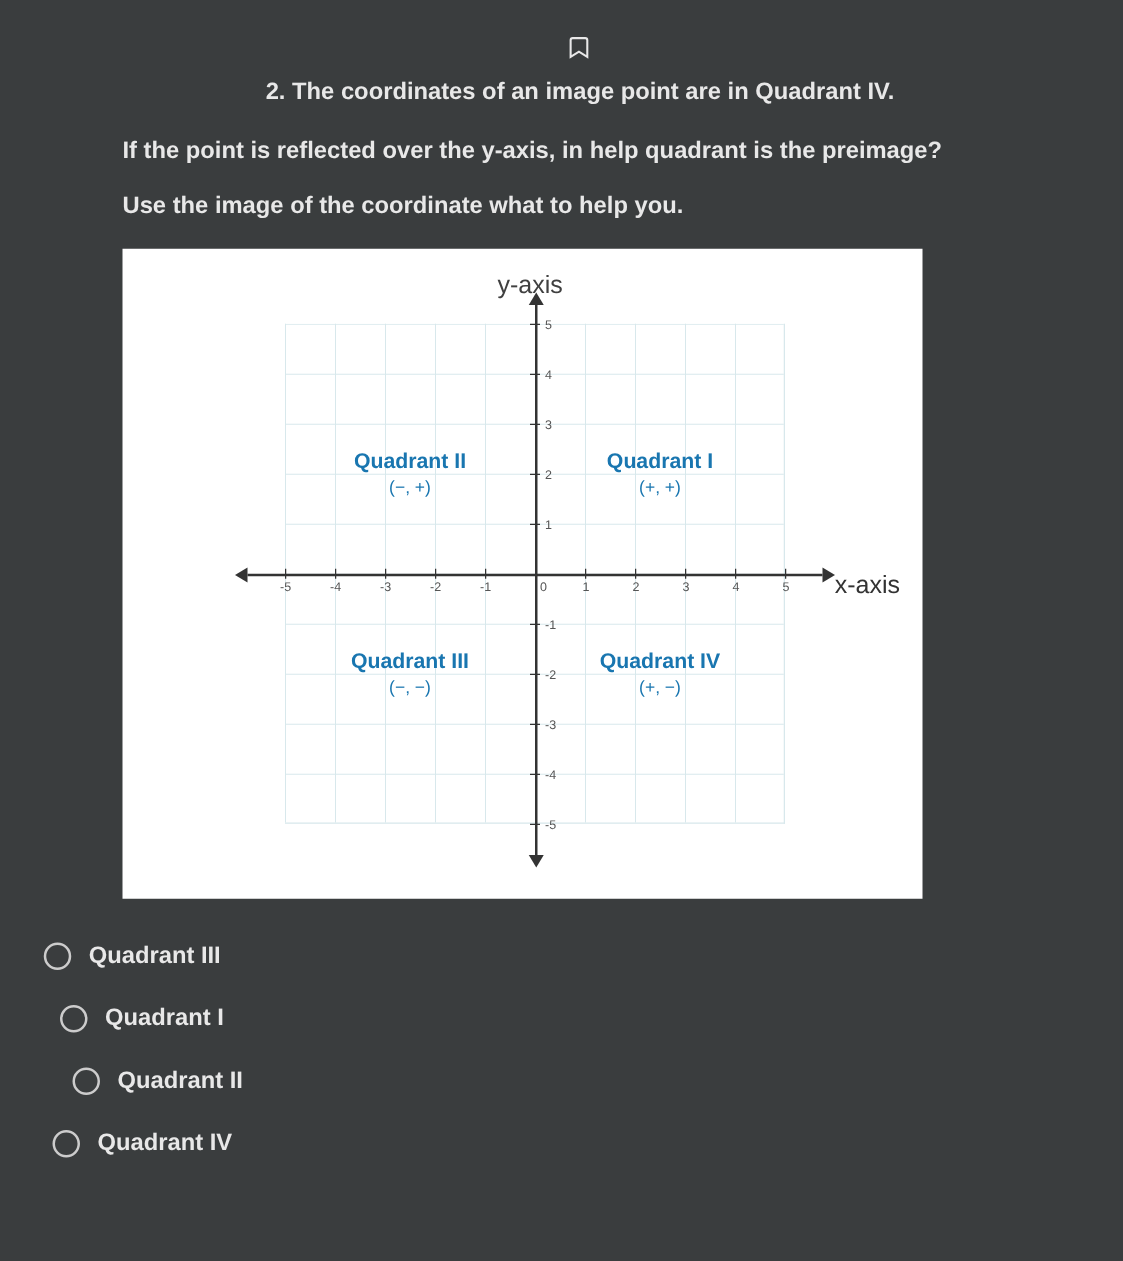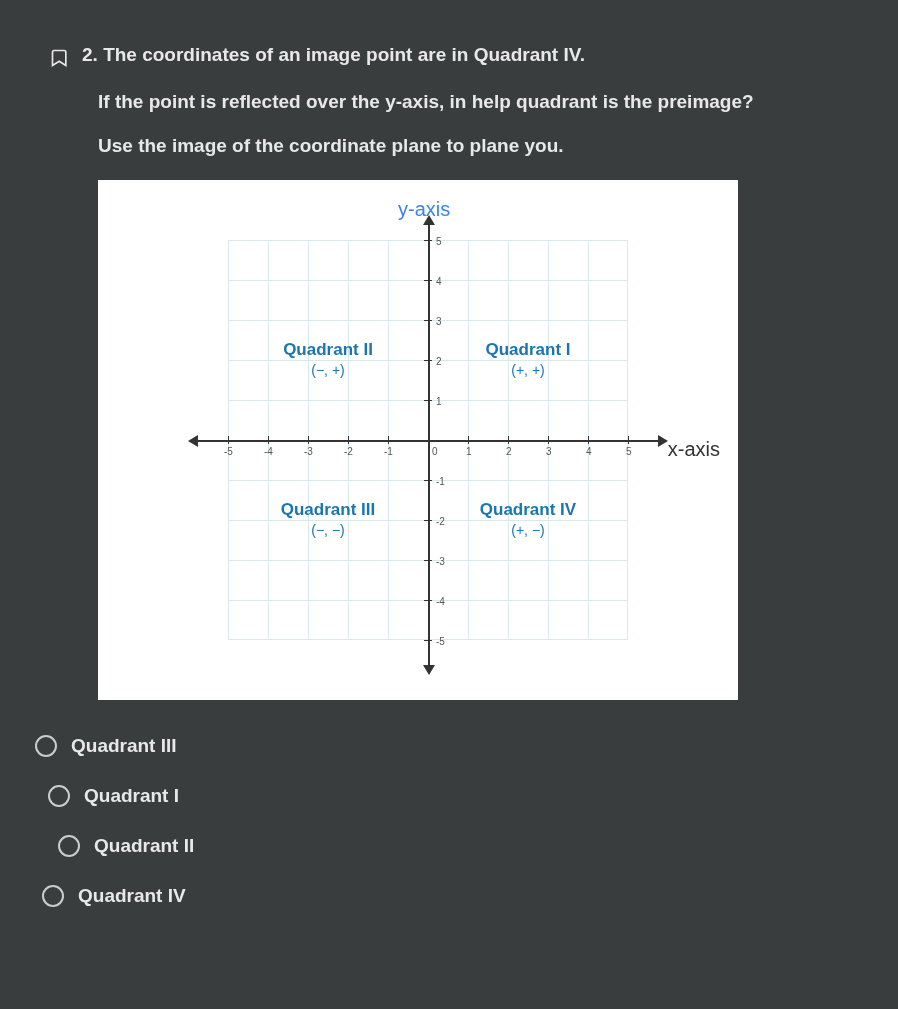--- a/index.html
+++ b/index.html
@@ -11,24 +11,25 @@
     background: #3a3d3e;
     font-family: Arial, Helvetica, sans-serif;
     color: #e8e8e8;
     overflow: hidden;
   }
   .container {
     padding: 20px 20px 20px 20px;
   }
   .question-header {
     display: flex;
-    align-items: flex-end;
+    align-items: center;
     gap: 12px;
     margin-left: 30px;
-    margin-top: 22px;
+    margin-top: 5px;
+    flex-direction: column;
   }
   .flag-icon {
     width: 20px;
     height: 22px;
     margin-top: 2px;
     flex-shrink: 0;
   }
   .flag-icon svg { display:block; }
   .question-text {
     font-weight: bold;
@@ -50,21 +51,21 @@
     height: 520px;
     background: #fff;
     position: relative;
     color: #333;
   }
   .y-axis-label {
     position: absolute;
     top: 18px;
     left: 300px;
     font-size: 20px;
-    color: #3b82f6;
+    color: #404040;
   }
   .x-axis-label {
     position: absolute;
     top: 258px;
     right: 18px;
     font-size: 20px;
     color: #333;
   }
   .grid {
     position: absolute;
@@ -174,21 +175,21 @@
       </svg>
     </span>
     <div class="question-text">
       <span>2.</span>
       <span>The coordinates of an image point are in Quadrant IV.</span>
     </div>
   </div>
 
   <div class="question-body">
     <p>If the point is reflected over the y-axis, in help quadrant is the preimage?</p>
-    <p>Use the image of the coordinate plane to plane you.</p>
+    <p>Use the image of the coordinate what to help you.</p>
   </div>
 
   <div class="plane-wrap">
     <div class="y-axis-label">y-axis</div>
     <div class="x-axis-label">x-axis</div>
 
     <div class="grid">
       <div class="grid-bg"></div>
       <div class="axis-x"></div>
       <div class="axis-y"></div>

